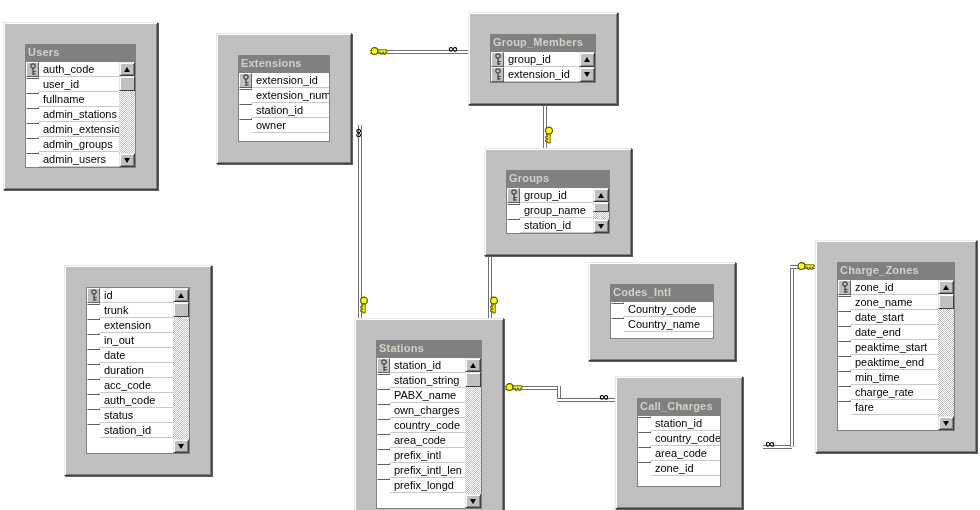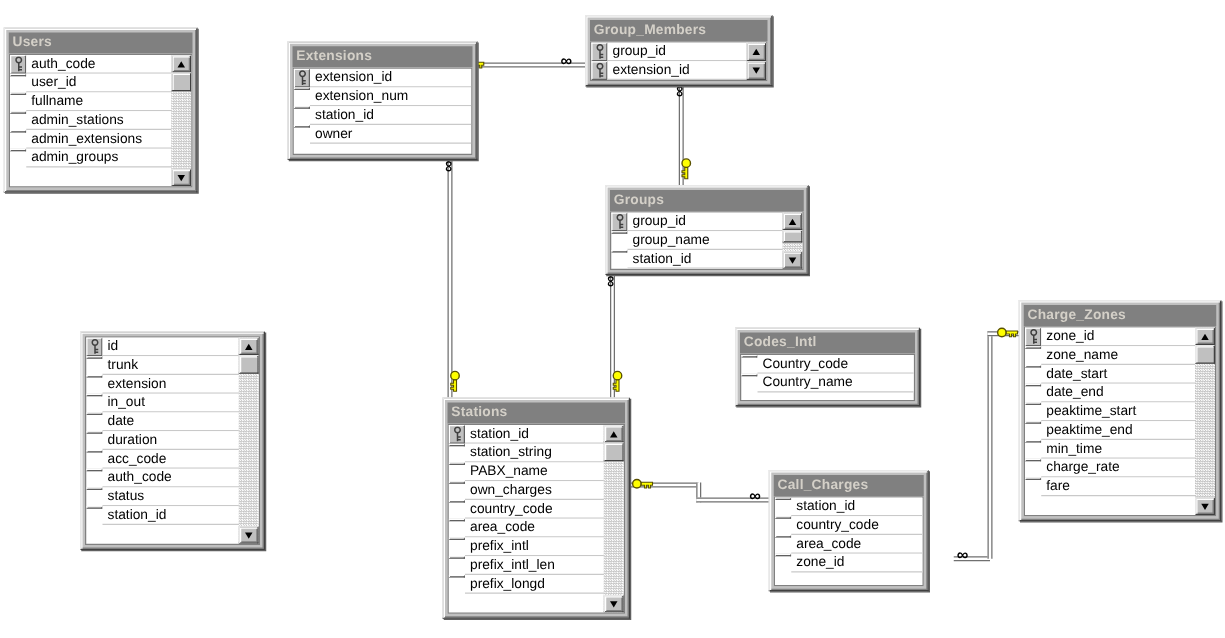--- a/index.html
+++ b/index.html
@@ -1,20 +1,20 @@
 <!DOCTYPE html>
 <html><head>
 <meta charset="utf-8">
 <style>
   html,body{margin:0;padding:0;background:#fff;}
   #canvas{position:relative;width:980px;height:510px;background:#ffffff;overflow:hidden;
           font-family:"Liberation Sans",sans-serif;}
 
   
-  .tbl{position:absolute;background:#c0c0c0;padding:3px;box-sizing:border-box;
+  .tbl{position:absolute;background:#c0c0c0;padding:21px;box-sizing:border-box;
        border:1px solid;border-color:#e8e8e8 #404040 #404040 #e8e8e8;
        box-shadow:1px 1px 0 #606060, inset 1px 1px 0 #ffffff, inset -1px -1px 0 #808080;}
   .title{height:17px;line-height:17px;background:#808080;color:#d4d0c8;
          font-weight:bold;font-size:11px;padding-left:3px;overflow:hidden;white-space:nowrap;
          letter-spacing:.2px;}
   .tbody{position:relative;background:#ffffff;border:1px solid #808080;box-sizing:content-box;overflow:hidden;}
   .row{display:flex;height:15px;box-sizing:border-box;align-items:flex-start;}
   .sel{width:13px;flex:none;background:#c0c0c0;box-sizing:border-box;
        border:1px solid;border-color:#ffffff #606060 #606060 #ffffff;
        display:flex;align-items:center;justify-content:center;}
@@ -148,34 +148,38 @@
           <div class="fname">admin_stations</div>
         </div>
         <div class="row">
           <div class="sel"></div>
           <div class="fname">admin_extensions</div>
         </div>
         <div class="row">
           <div class="sel"></div>
           <div class="fname">admin_groups</div>
         </div>
+        <div class="row">
+          <div class="sel"></div>
+          <div class="fname">admin_users</div>
+        </div>
         <div class="sb">
         <div class="sbtn">
             <i class="arr up"></i>
           </div>
         <div class="sthumb"></div>
         <div class="strack"></div>
         <div class="sbtn">
             <i class="arr down"></i>
           </div>
       </div>
     </div>
   </div>
 
-  <div class="tbl" style="left:230px;top:33px;width:152px">
+  <div class="tbl" style="left:216px;top:33px;width:136px">
     <div class="title">Extensions</div>
     <div class="tbody" style="height:68px">
         <div class="row">
           <div class="sel">
             <svg width="8" height="13" viewBox="0 0 8 13">
               <circle cx="4" cy="3" r="2.2" fill="none" stroke="#404040" stroke-width="1.2"></circle>
               <path d="M4 5.2 V12 M4 8.5 H6.6 M4 10.8 H6.6" stroke="#404040" stroke-width="1.2" fill="none"></path>
             </svg>
           </div>
           <div class="fname">extension_id</div>
@@ -220,21 +224,21 @@
         <div class="sbtn">
             <i class="arr up"></i>
           </div>
         <div class="sbtn">
             <i class="arr down"></i>
           </div>
       </div>
     </div>
   </div>
 
-  <div class="tbl" style="left:484px;top:148px;width:163px">
+  <div class="tbl" style="left:484px;top:148px;width:148px">
     <div class="title">Groups</div>
     <div class="tbody" style="height:45px">
       <div class="row">
           <div class="sel">
             <svg width="8" height="13" viewBox="0 0 8 13">
               <circle cx="4" cy="3" r="2.2" fill="none" stroke="#404040" stroke-width="1.2"></circle>
               <path d="M4 5.2 V12 M4 8.5 H6.6 M4 10.8 H6.6" stroke="#404040" stroke-width="1.2" fill="none"></path>
             </svg>
           </div>
           <div class="fname">group_id</div>

